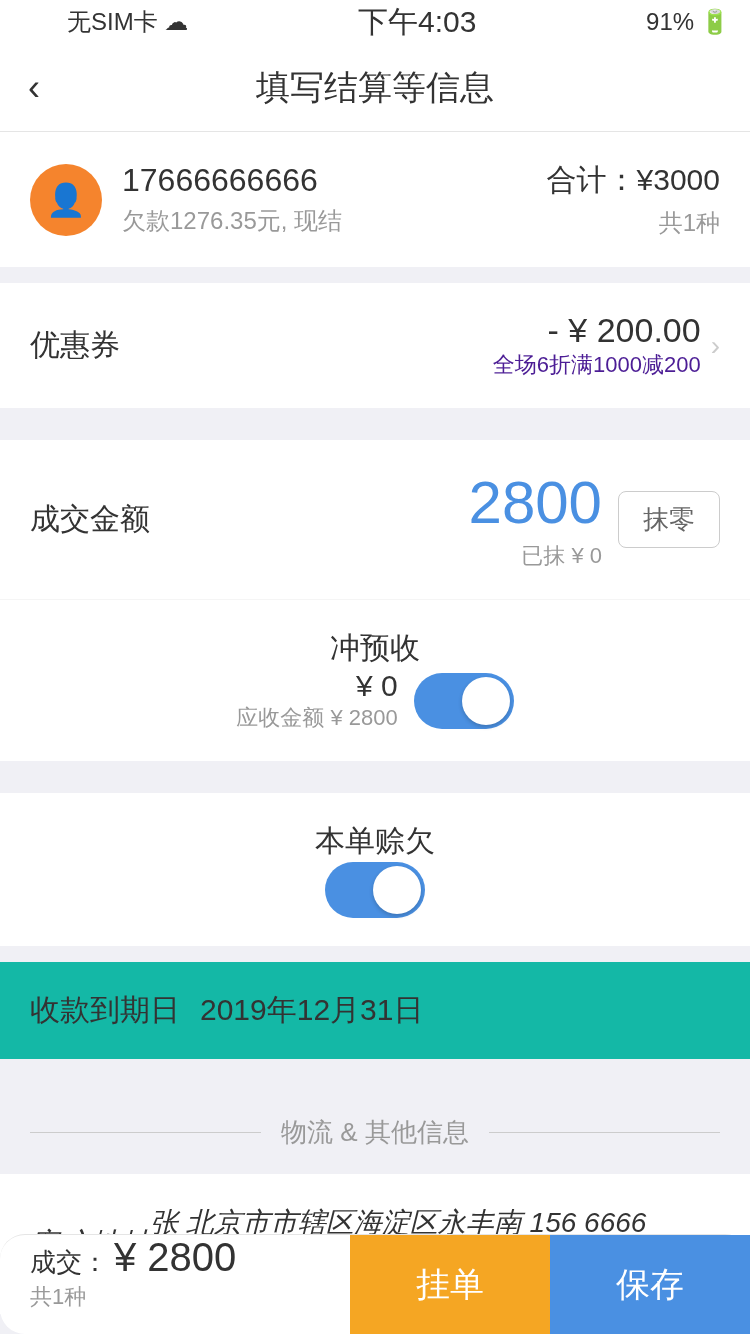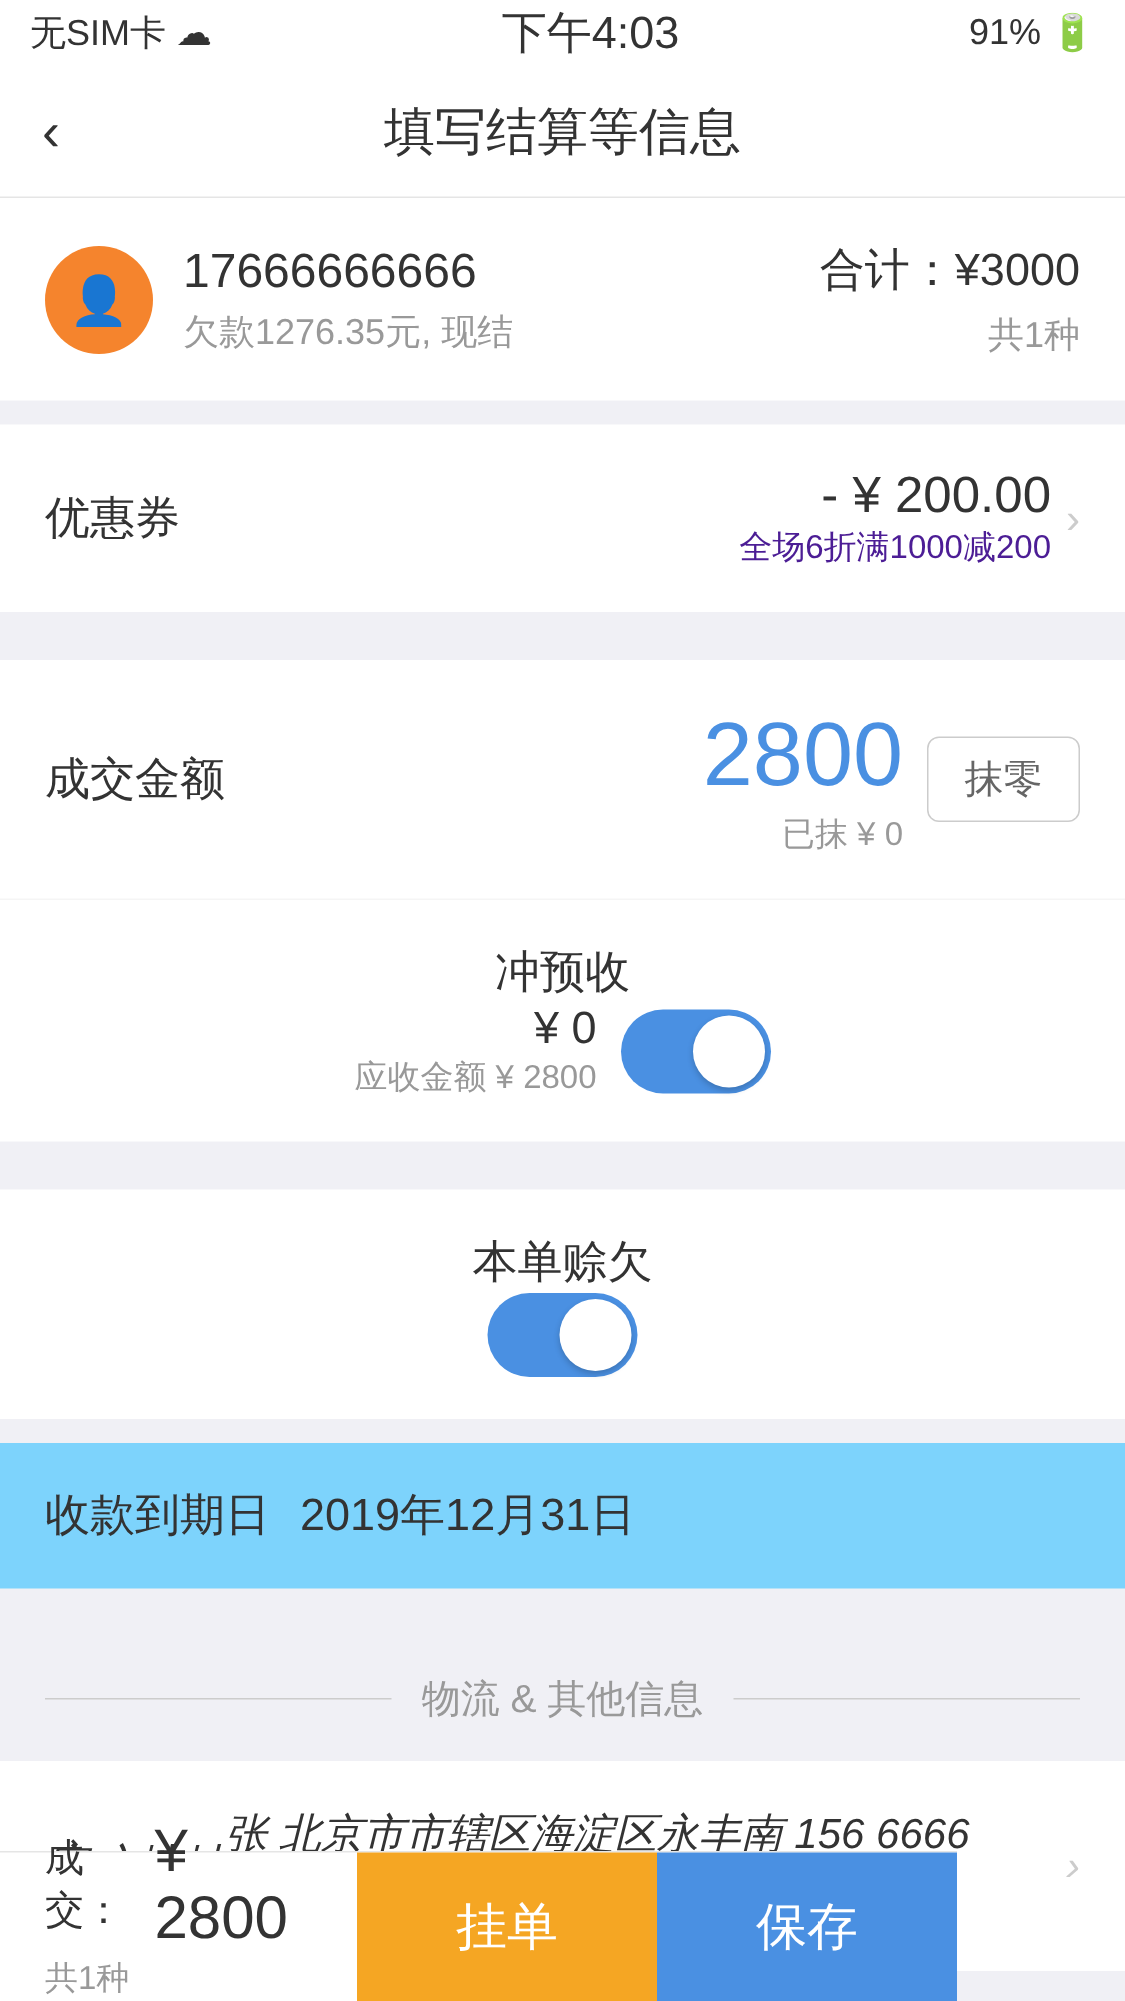--- a/index.html
+++ b/index.html
@@ -19,21 +19,21 @@
       width: 100%;
       height: 44px;
       background: #fff;
       display: flex;
       align-items: center;
       justify-content: space-between;
       padding: 0 20px;
       font-size: 24px;
       color: #333;
     }
-    .status-left { display: flex; align-items: center; gap: 8px; }
+    .status-left { display: flex; align-items: center; gap: 8px; margin-left: 47px; }
     .status-center { font-size: 30px; font-weight: 500; }
     .status-right { display: flex; align-items: center; gap: 6px; font-size: 24px; }
 
     
     .nav-bar {
       width: 100%;
       height: 88px;
       background: #fff;
       display: flex;
       align-items: center;
@@ -149,21 +149,21 @@
     .toggle-sub { font-size: 22px; color: #999; margin-top: 0; }
 
     
     .section-divider {
       background: #f0f0f5;
       height: 16px;
     }
 
     
     .due-row {
-      background: #7dd3fc;
+      background: #14b8a6;
       padding: 28px 30px;
       display: flex;
       align-items: center;
       gap: 20px;
       margin-bottom: 16px;
     }
     .due-label { font-size: 30px; color: #333; }
     .due-value { font-size: 30px; color: #333; text-align: center; }
 
     
@@ -193,26 +193,27 @@
     
     .gray-area {
       background: #f0f0f5;
       height: 200px;
     }
 
     
     .bottom-bar {
       position: fixed;
       bottom: 0;
-      width: 638px;
+      width: 750px;
       height: 100px;
       background: #fff;
       display: flex;
-      align-items: flex-end;
+      align-items: flex-start;
       border-top: 1px solid #e5e5e5;
+      border-radius: 25px;
     }
     .bottom-left {
       flex: 1;
       padding: 0 30px;
     }
     .bottom-deal { font-size: 26px; color: #333; }
     .bottom-amount { font-size: 40px; color: #333; font-weight: 500; }
     .bottom-count { font-size: 22px; color: #999; margin-top: 2px; }
     .btn-hangsingle {
       width: 200px; height: 100%;

